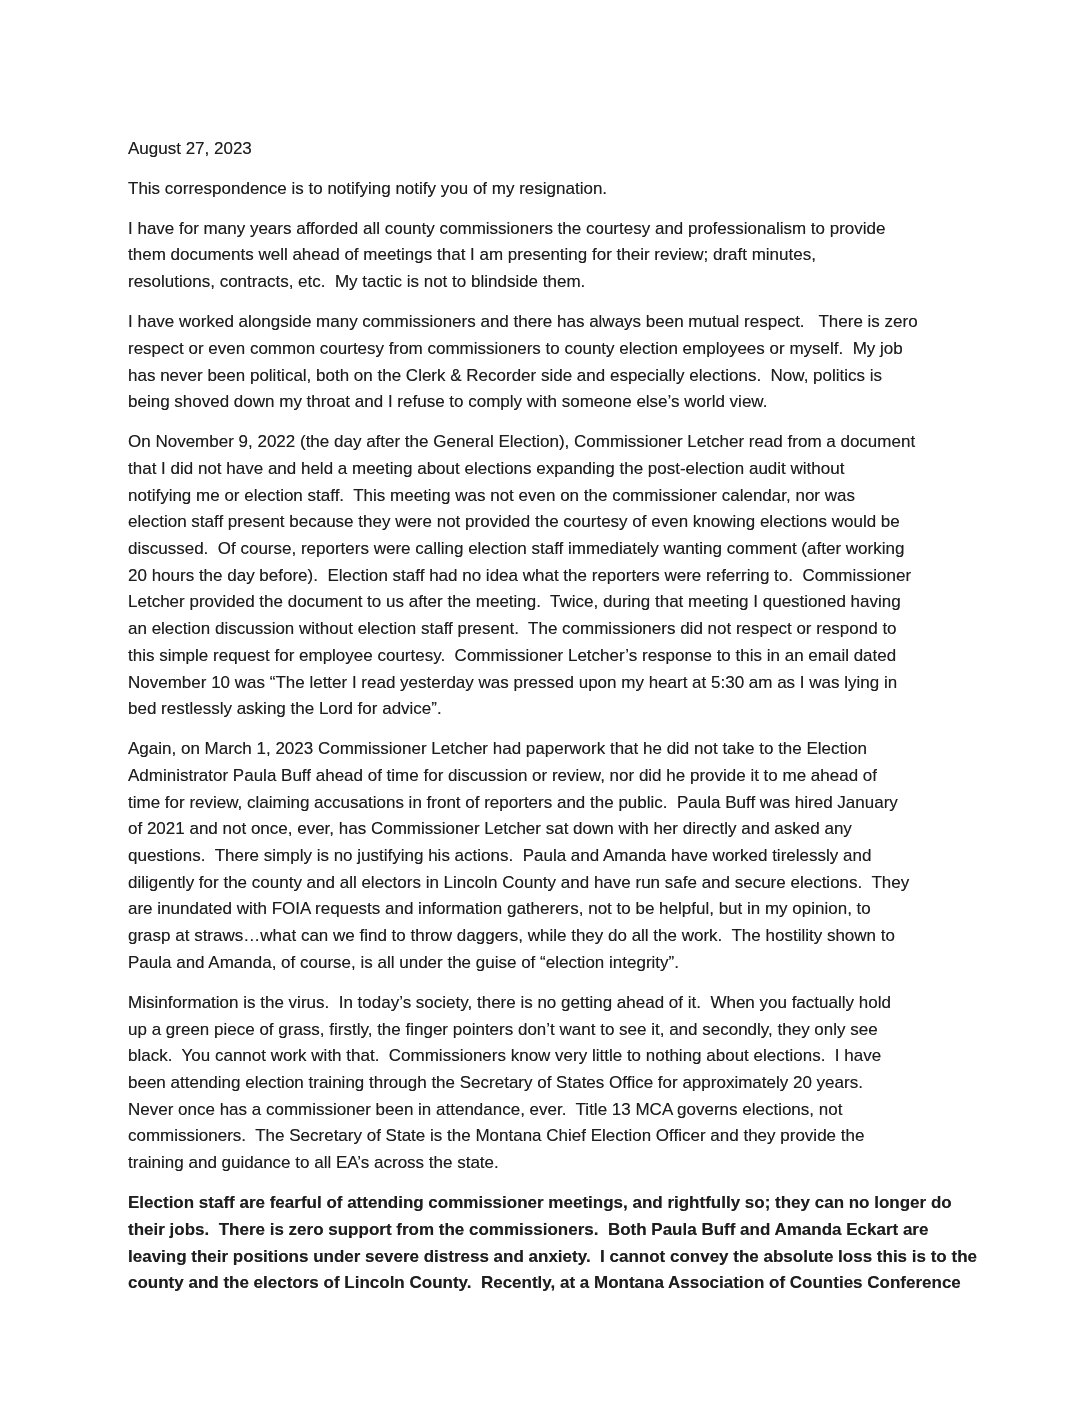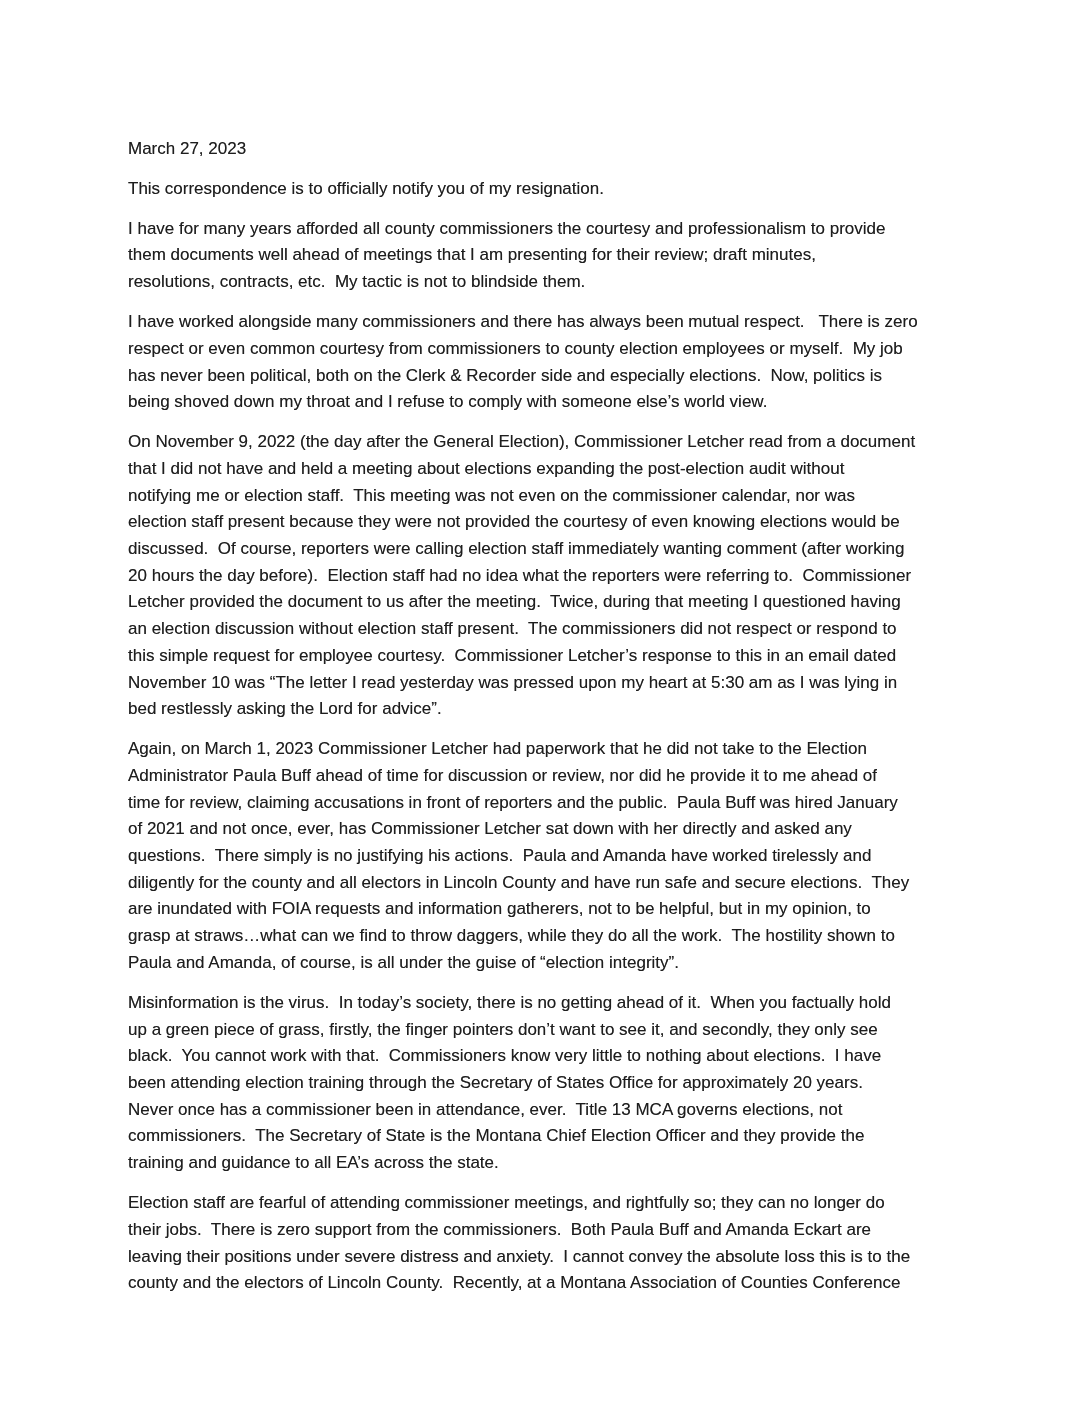--- a/index.html
+++ b/index.html
@@ -35,29 +35,30 @@
   .date-line {
     margin: 0 0 13px 0;
     white-space: pre-wrap;
   }
   .paragraph {
     margin: 0 0 13.3px 0;
     white-space: pre-wrap;
   }
   .paragraph:last-child {
     margin-bottom: 2px;
+    font-weight: bold;
   }
 </style>
 </head>
 <body>
 
 <div class="page">
   <div class="letter-body">
-    <p class="date-line">March 27, 2023</p>
-    <p class="paragraph">This correspondence is to officially notify you of my resignation.</p>
+    <p class="date-line">August 27, 2023</p>
+    <p class="paragraph">This correspondence is to notifying notify you of my resignation.</p>
     <p class="paragraph">I have for many years afforded all county commissioners the courtesy and professionalism to provide
 them documents well ahead of meetings that I am presenting for their review; draft minutes,
 resolutions, contracts, etc.  My tactic is not to blindside them.</p>
     <p class="paragraph">I have worked alongside many commissioners and there has always been mutual respect.   There is zero
 respect or even common courtesy from commissioners to county election employees or myself.  My job
 has never been political, both on the Clerk &amp; Recorder side and especially elections.  Now, politics is
 being shoved down my throat and I refuse to comply with someone else’s world view.</p>
     <p class="paragraph">On November 9, 2022 (the day after the General Election), Commissioner Letcher read from a document
 that I did not have and held a meeting about elections expanding the post-election audit without
 notifying me or election staff.  This meeting was not even on the commissioner calendar, nor was

